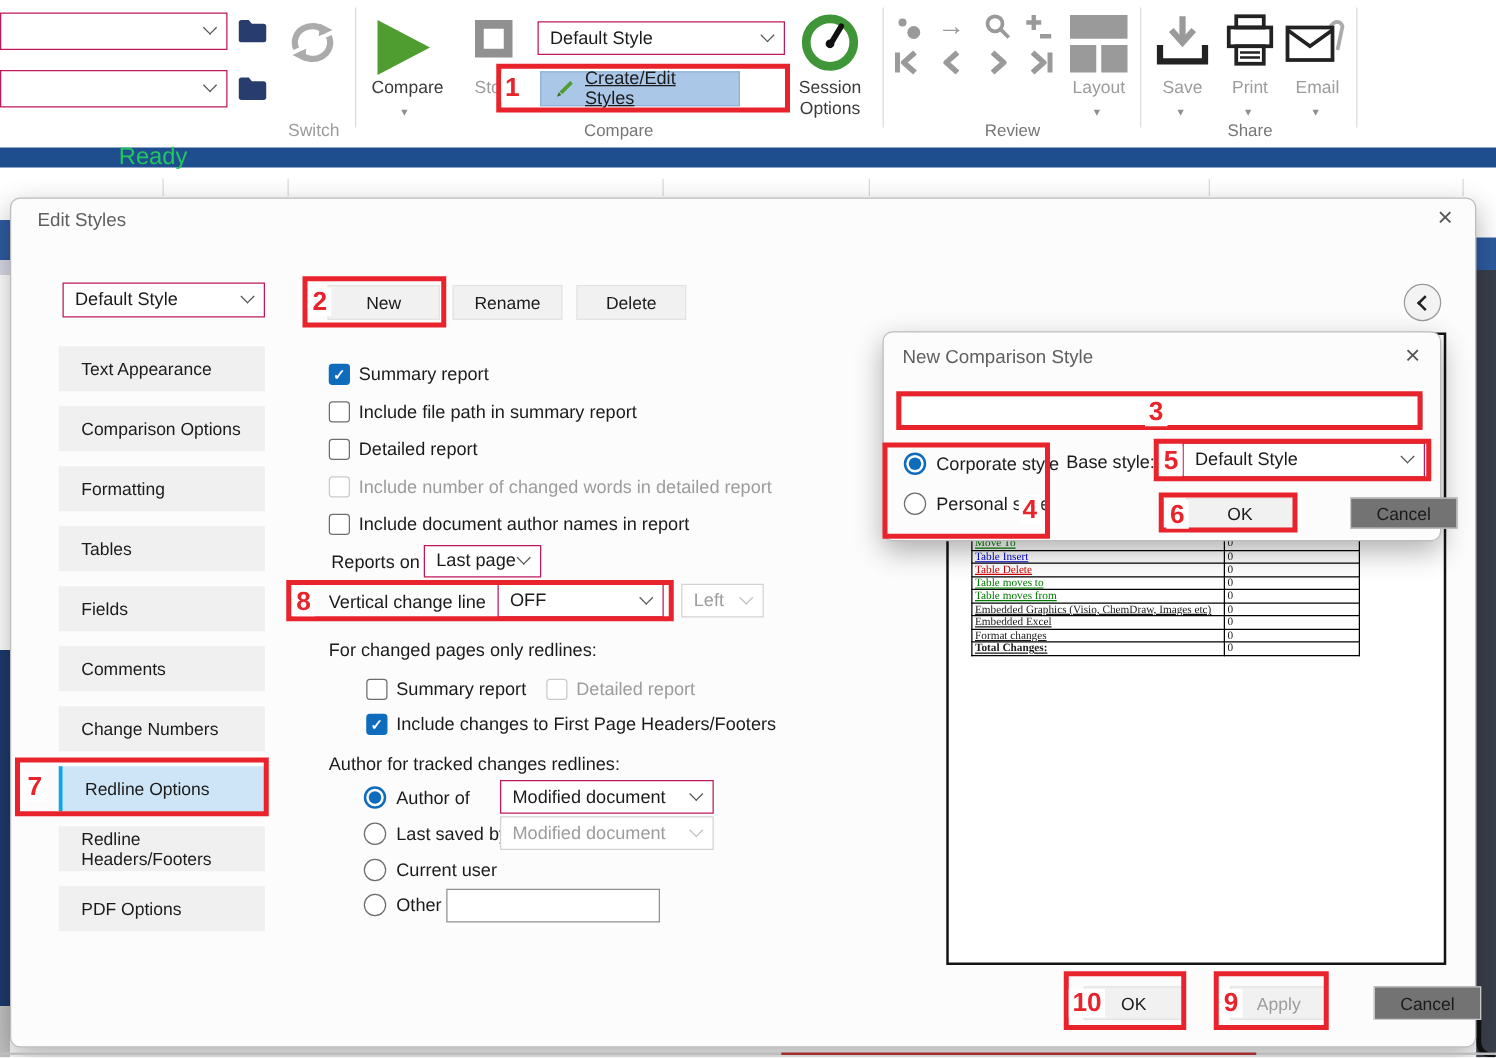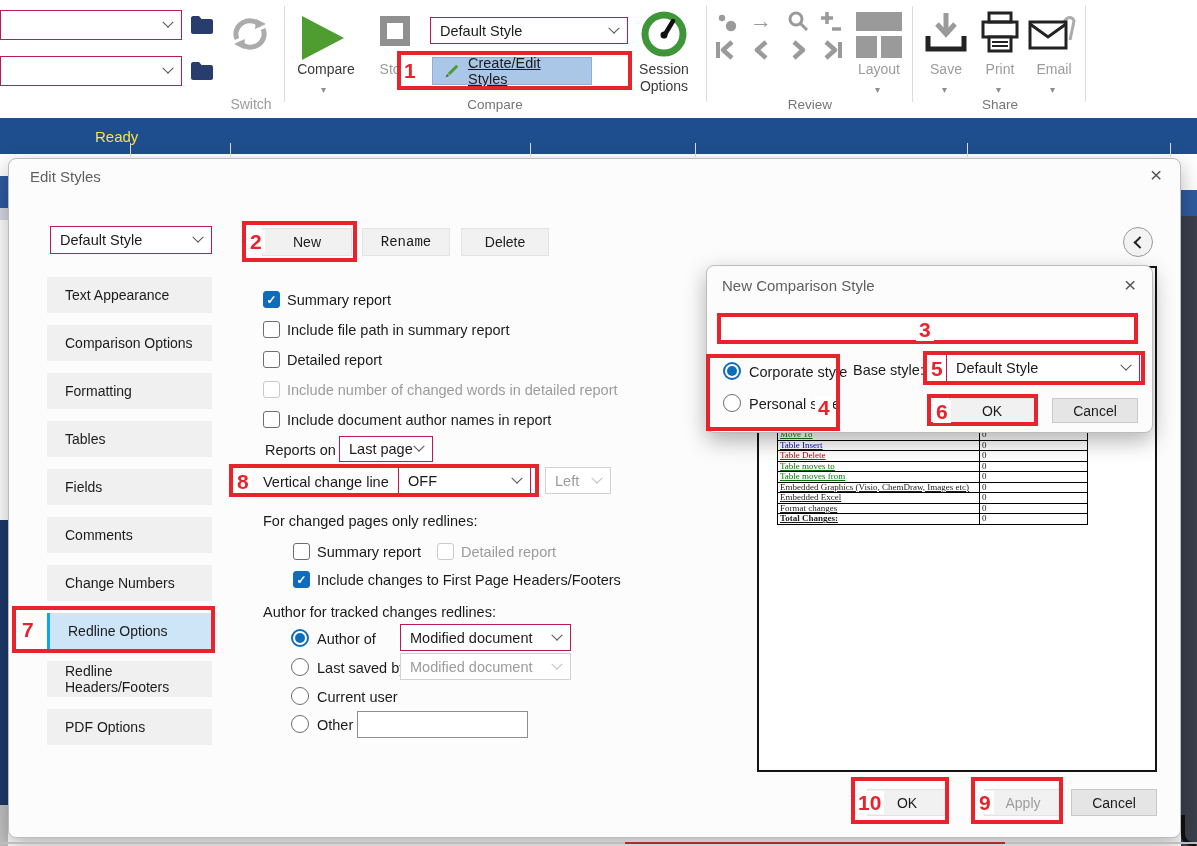--- a/index.html
+++ b/index.html
@@ -22,31 +22,31 @@
   .menu-caret { position:absolute; font-size:10px; color:#8f8f8f; }
   .play-triangle { position:absolute; width:0; height:0; border-left:42px solid #4f9d31;
                    border-top:22px solid transparent; border-bottom:22px solid transparent; }
   .stop-square { position:absolute; width:30px; height:30px; border:7px solid #909090; background:#fff; }
   .hl-btn { position:absolute; background:#aac7e7; border:1px solid #8fb0d8; display:flex; align-items:center;
             padding:0 10px; font-size:14.5px; color:#1b1b1b; gap:8px; }
   .layout-ico { position:absolute; }
   .layout-ico .a { position:absolute; background:#9a9a9a; }
 
   
-  .status-bar { position:absolute; left:0; top:118px; width:1197px; height:36px; background:#1f4e8e;
-                color:#fde047; font-size:15px; display:flex; align-items:center; }
+  .status-bar { position:absolute; left:0; top:118px; width:1197px; height:16px; background:#1f4e8e;
+                color:#22c55e; font-size:19px; display:flex; align-items:center; }
 
   
   .dialog { position:absolute; background:#fcfcfc; border:1px solid #bcbcbc; border-radius:8px;
             box-shadow:0 8px 22px rgba(0,0,0,.30); }
   .dlg-title { position:absolute; font-size:15px; color:#5f5f5f; }
   .close-x { position:absolute; font-size:21px; color:#555; line-height:1; cursor:default; }
   .btn { position:absolute; background:#f1f1f1; border:1px solid #e3e3e3; display:flex; align-items:center;
          justify-content:center; font-size:14px; color:#1b1b1b; }
-  .btn.ghost { background:#e5e5e5; border-color:#c9c9c9; }
+  .btn.ghost { background:#737373; border-color:#c9c9c9;margin-left:28px; }
   .btn.disabled { color:#9c9c9c; }
 
   .side-item { position:absolute; left:47px; width:165px; height:36px; background:#f0f0f0;
                display:flex; align-items:center; padding-left:18px; font-size:14px; color:#1b1b1b; }
   .side-item.sel { background:#cde5f7; border-left:3px solid #0ea5e9; }
 
   .lbl { position:absolute; font-size:14.5px; color:#1b1b1b; white-space:nowrap; }
   .lbl.dim { color:#9c9c9c; }
   .cb { position:absolute; width:17px; height:17px; border:1px solid #6e6e6e; border-radius:3px; background:#fff;
         display:flex; align-items:center; justify-content:center; }
@@ -264,21 +264,21 @@
 
   <div class="round-btn" style="left:1123px;top:227px;">
     <span class="ch"></span>
   </div>
 
   <div class="combo" style="left:50px;top:226px;width:162px;height:28px;">
     <span>Default Style</span>
     <span class="dd-chev"></span>
   </div>
   <div class="btn" style="left:262px;top:228px;width:90px;height:28px;">New</div>
-  <div class="btn" style="left:362px;top:228px;width:88px;height:28px;font-family:Liberation Mono, monospace;">Rename</div>
+  <div class="btn" style="left:362px;top:228px;width:88px;height:28px;">Rename</div>
   <div class="btn" style="left:461px;top:228px;width:88px;height:28px;">Delete</div>
 
   <div class="side-item" style="top:277px;">Text Appearance</div>
   <div class="side-item" style="top:325px;">Comparison Options</div>
   <div class="side-item" style="top:373px;">Formatting</div>
   <div class="side-item" style="top:421px;">Tables</div>
   <div class="side-item" style="top:469px;">Fields</div>
   <div class="side-item" style="top:517px;">Comments</div>
   <div class="side-item" style="top:565px;">Change Numbers</div>
   <div class="side-item sel" style="top:613px;">Redline Options</div>

